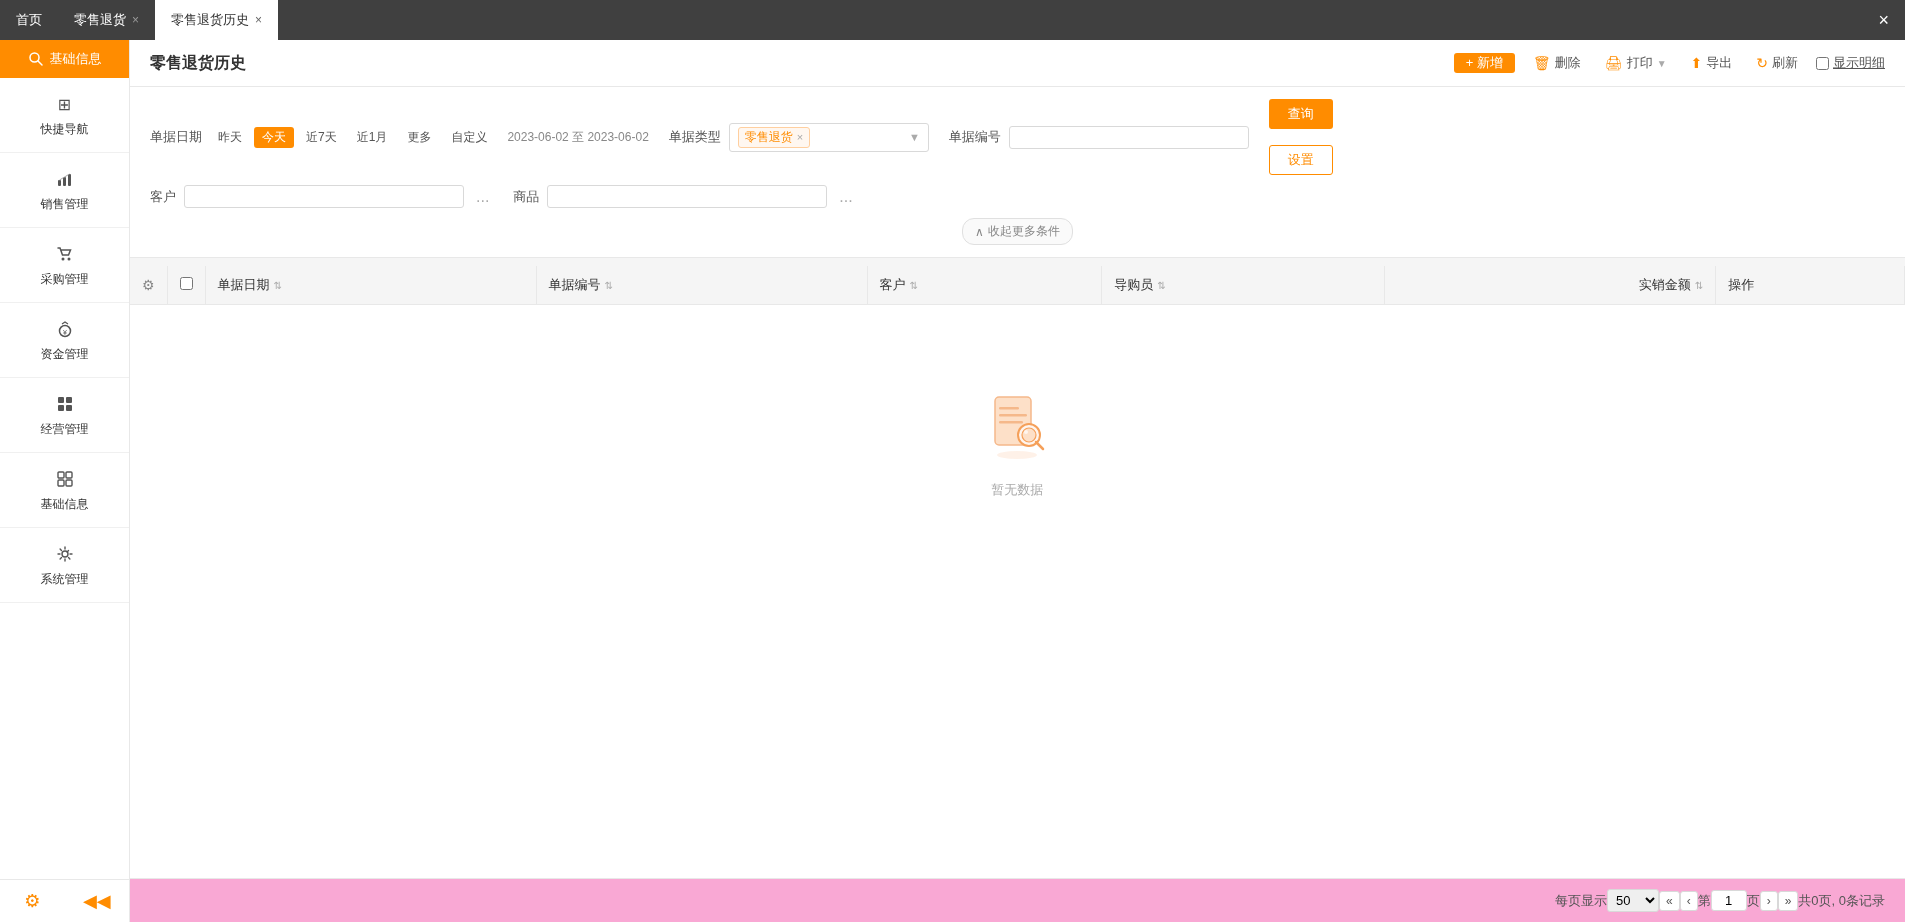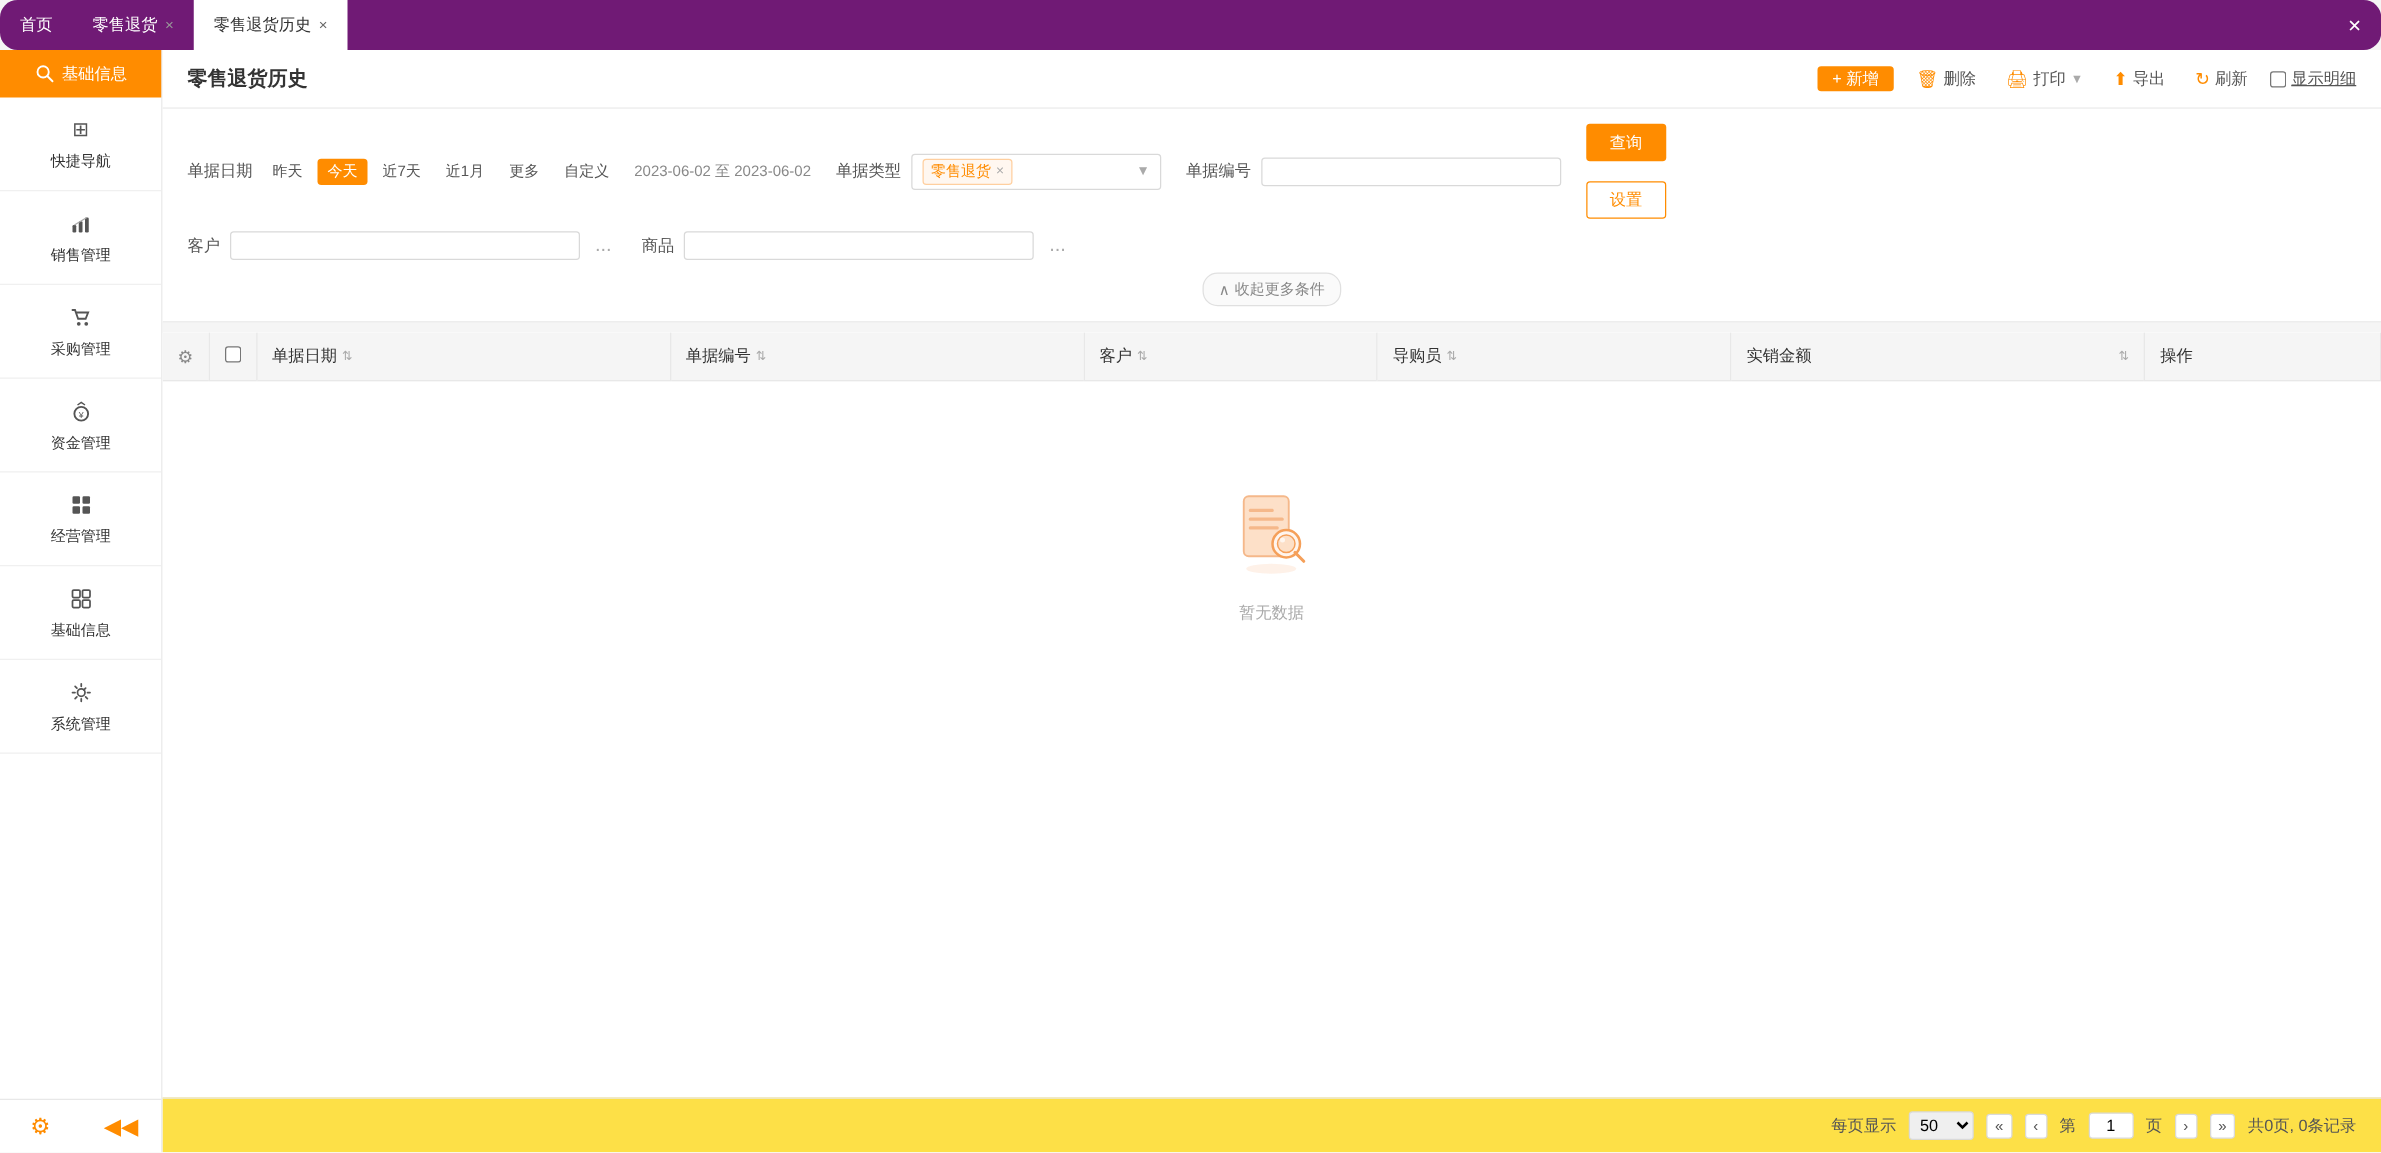--- a/index.html
+++ b/index.html
@@ -1,26 +1,25 @@
 <!DOCTYPE html>
 <html><head>
   <meta charset="utf-8">
   <style>
     * { box-sizing: border-box; margin: 0; padding: 0; font-family: "Microsoft YaHei", Arial, sans-serif; }
     body { background: #f5f5f5; display: flex; flex-direction: column; height: 922px; overflow: hidden; }
 
     
     .top-bar {
-      background: #701a75;
+      background: #404040;
       height: 40px;
       display: flex;
       align-items: center;
       padding: 0 0 0 0;
       flex-shrink: 0;
-      border-radius: 14px;
     }
     .top-bar-tabs {
       display: flex;
       align-items: stretch;
       height: 100%;
       flex: 1;
     }
     .top-tab {
       display: flex;
       align-items: center;
@@ -325,27 +324,26 @@
       font-size: 13px;
       gap: 16px;
     }
     .empty-icon {
       width: 80px;
       height: 80px;
     }
 
     
     .pagination-bar {
-      background: #fde047;
+      background: #f9a8d4;
       border-top: 1px solid #e8e8e8;
       padding: 10px 20px;
       display: flex;
       align-items: center;
       justify-content: flex-end;
-      gap: 10px;
       font-size: 13px;
       color: #555;
       flex-shrink: 0;
     }
     .page-size-select {
       border: 1px solid #d9d9d9;
       border-radius: 3px;
       padding: 2px 4px;
       font-size: 13px;
       cursor: pointer;
@@ -627,21 +625,21 @@
                 <span class="sort-icon">⇅</span>
               </div>
             </th>
             <th>
               <div class="col-sort">
                 <span>导购员</span>
                 <span class="sort-icon">⇅</span>
               </div>
             </th>
             <th style="text-align:right;">
-              <div class="col-sort" style="justify-content:space-between;">
+              <div class="col-sort" style="justify-content:flex-end;">
                 <span>实销金额</span>
                 <span class="sort-icon">⇅</span>
               </div>
             </th>
             <th>
               <span>操作</span>
             </th>
           </tr>
         </thead>
         <tbody>

